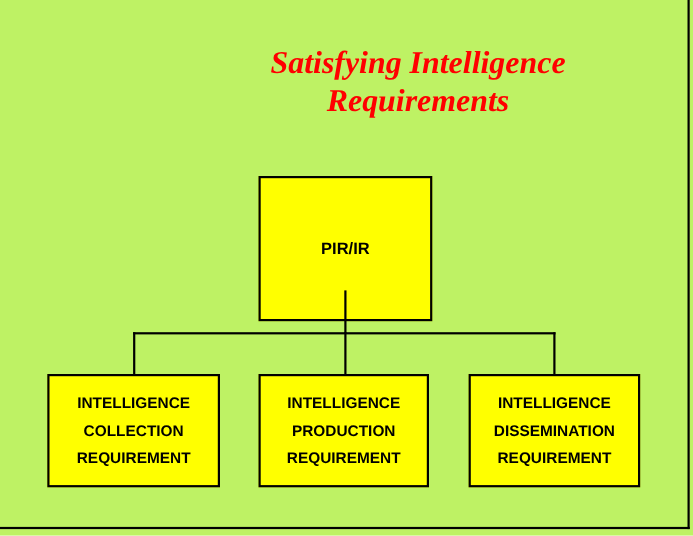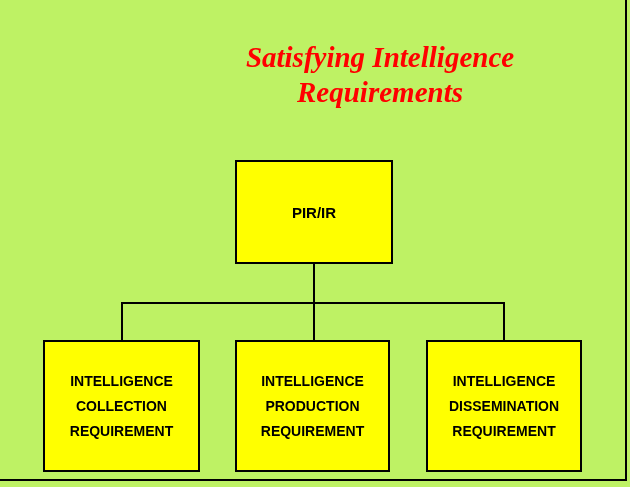--- a/index.html
+++ b/index.html
@@ -45,25 +45,25 @@
     border: 2px solid #000000;
     display: flex;
     align-items: center;
     justify-content: center;
     text-align: center;
     color: #000000;
     font-weight: bold;
     white-space: pre-line;
   }
   .node-root {
-    left: 235px; top: 160px; width: 158px; height: 104px;
+    left: 235px; top: 160px; width: 158px; height: 132px;
     font-size: 15px;
   }
   .node-child {
-    top: 340px; height: 132px;
+    top: 340px; height: 103px;
     font-size: 14px;
     line-height: 25px;
   }
   .node-child-1 { left: 43px;  width: 157px; }
   .node-child-2 { left: 235px; width: 155px; }
   .node-child-3 { left: 426px; width: 156px; }
   .connector {
     position: absolute;
     background: #000000;
   }

